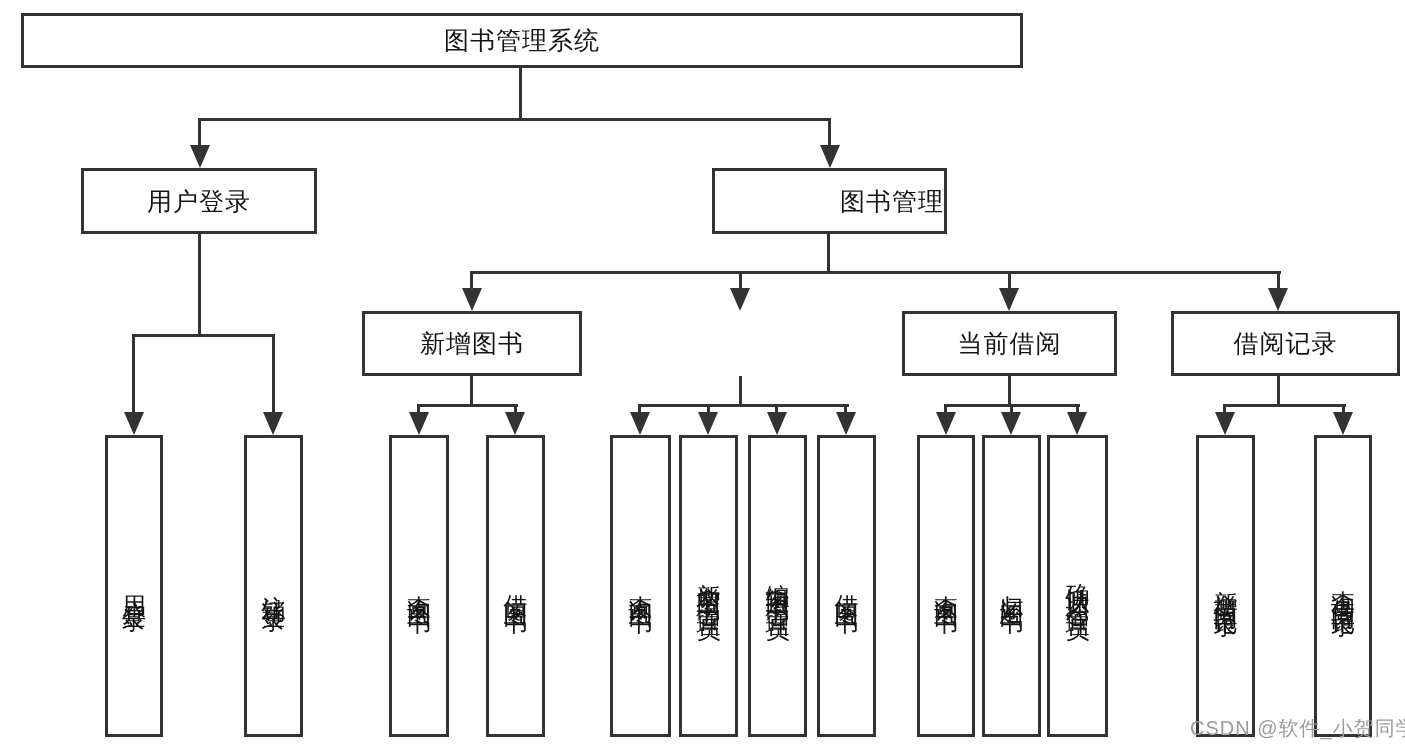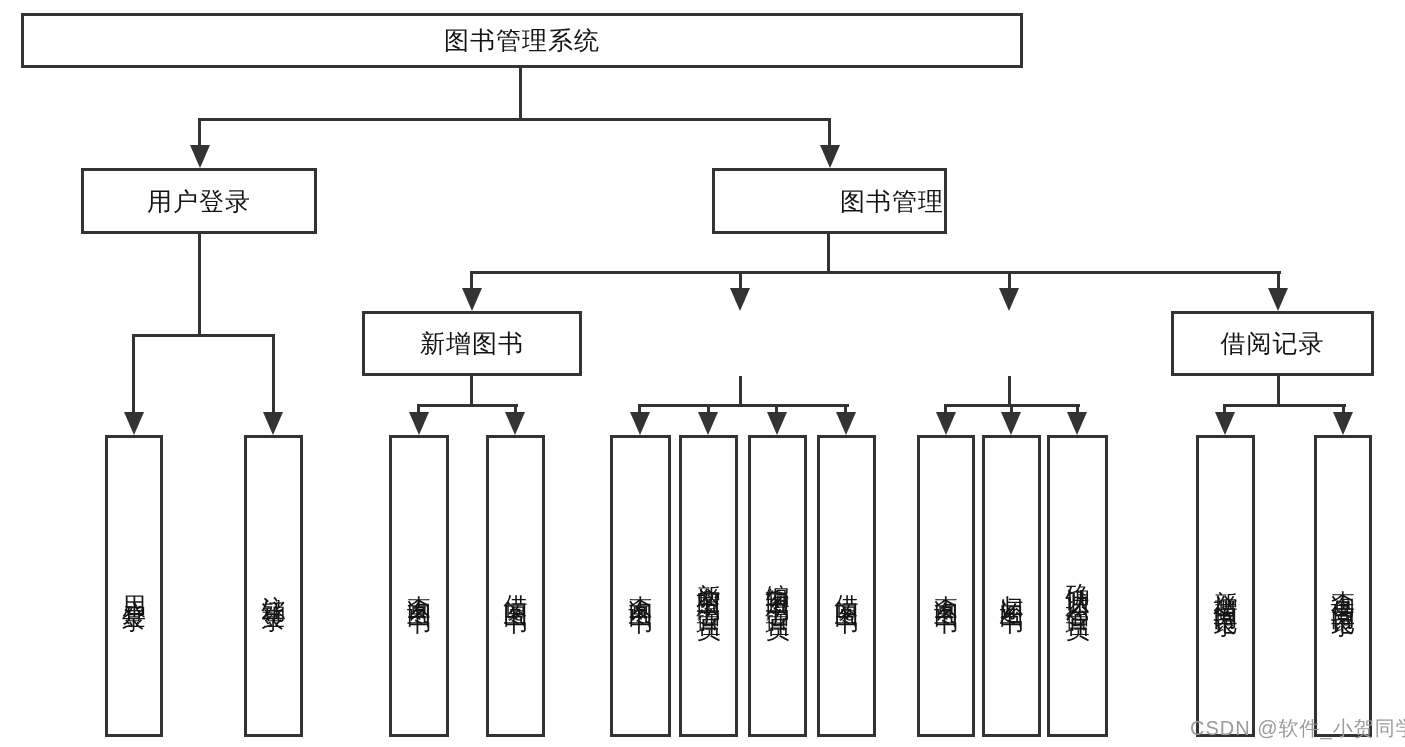--- a/index.html
+++ b/index.html
@@ -69,21 +69,24 @@
   <div class="hbox" style="left:81px;top:168px;width:236px;height:66px;">
     <span>用户登录</span>
   </div>
   <div class="hbox" style="left:712px;top:168px;width:235px;height:66px;justify-content:flex-end;">
     <span>图书管理</span>
   </div>
 
   <div class="hbox" style="left:362px;top:311px;width:220px;height:65px;">
     <span>新增图书</span>
   </div>
-  <div class="hbox" style="left:1171px;top:311px;width:203px;height:65px;">
+  <div class="hbox" style="left:902px;top:311px;width:215px;height:65px;">
+    <span>当前借阅</span>
+  </div>
+  <div class="hbox" style="left:1171px;top:311px;width:229px;height:65px;">
     <span>借阅记录</span>
   </div>
 
   <div class="vbox" style="left:105px;width:58px;">
     <span>用户登录</span>
   </div>
   <div class="vbox" style="left:244px;width:59px;">
     <span>注销登录</span>
   </div>
 

